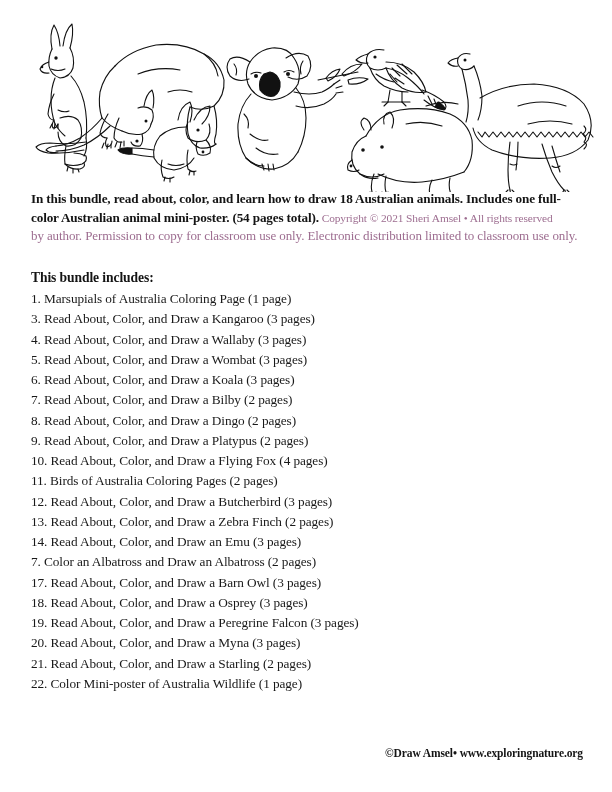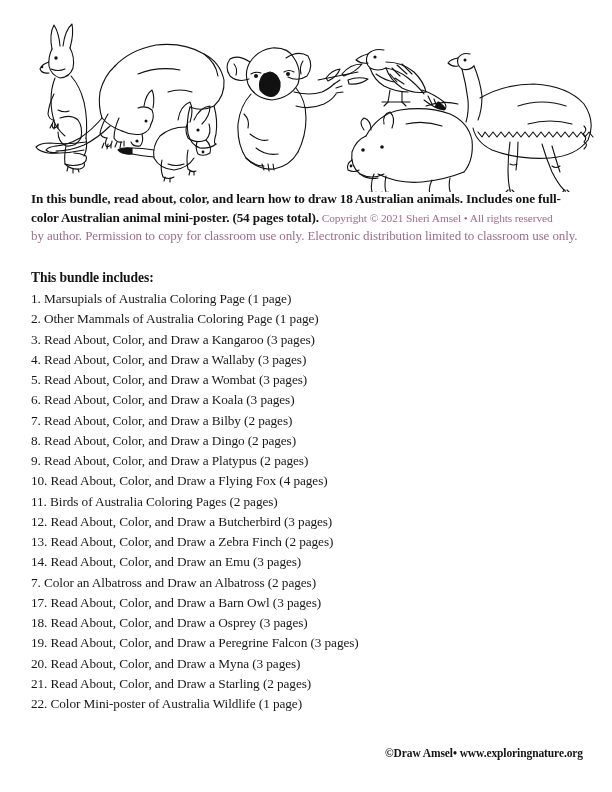--- a/index.html
+++ b/index.html
@@ -352,21 +352,20 @@
   <div class="intro-block">
     <div class="intro-line">In this bundle, read about, color, and learn how to draw 18 Australian  animals. Includes one full-</div>
     <div class="intro-line"><span>color Australian animal mini-poster. (54 pages total).</span><span class="copyright-run"> Copyright © 2021 Sheri Amsel • All rights reserved</span></div>
     <div class="copyright-line2">by author. Permission to copy for classroom use only. Electronic distribution limited to classroom use only.</div>
   </div>
 
   <div class="bundle-heading">This bundle includes:</div>
 
   <ul class="bundle-list">
     <li>1. Marsupials of Australia Coloring Page (1 page)</li>
-    <li>2. Other Mammals of Australia Coloring Page (1 page)</li>
     <li>3. Read About, Color, and Draw a Kangaroo (3 pages)</li>
     <li>4. Read About, Color, and Draw a Wallaby (3 pages)</li>
     <li>5. Read About, Color, and Draw a Wombat (3 pages)</li>
     <li>6. Read About, Color, and Draw a Koala (3 pages)</li>
     <li>7. Read About, Color, and Draw a Bilby (2 pages)</li>
     <li>8. Read About, Color, and Draw a Dingo (2 pages)</li>
     <li>9. Read About, Color, and Draw a Platypus (2 pages)</li>
     <li>10. Read About, Color, and Draw a Flying Fox (4 pages)</li>
     <li>11. Birds of Australia Coloring Pages (2 pages)</li>
     <li>12. Read About, Color, and Draw a Butcherbird (3 pages)</li>

